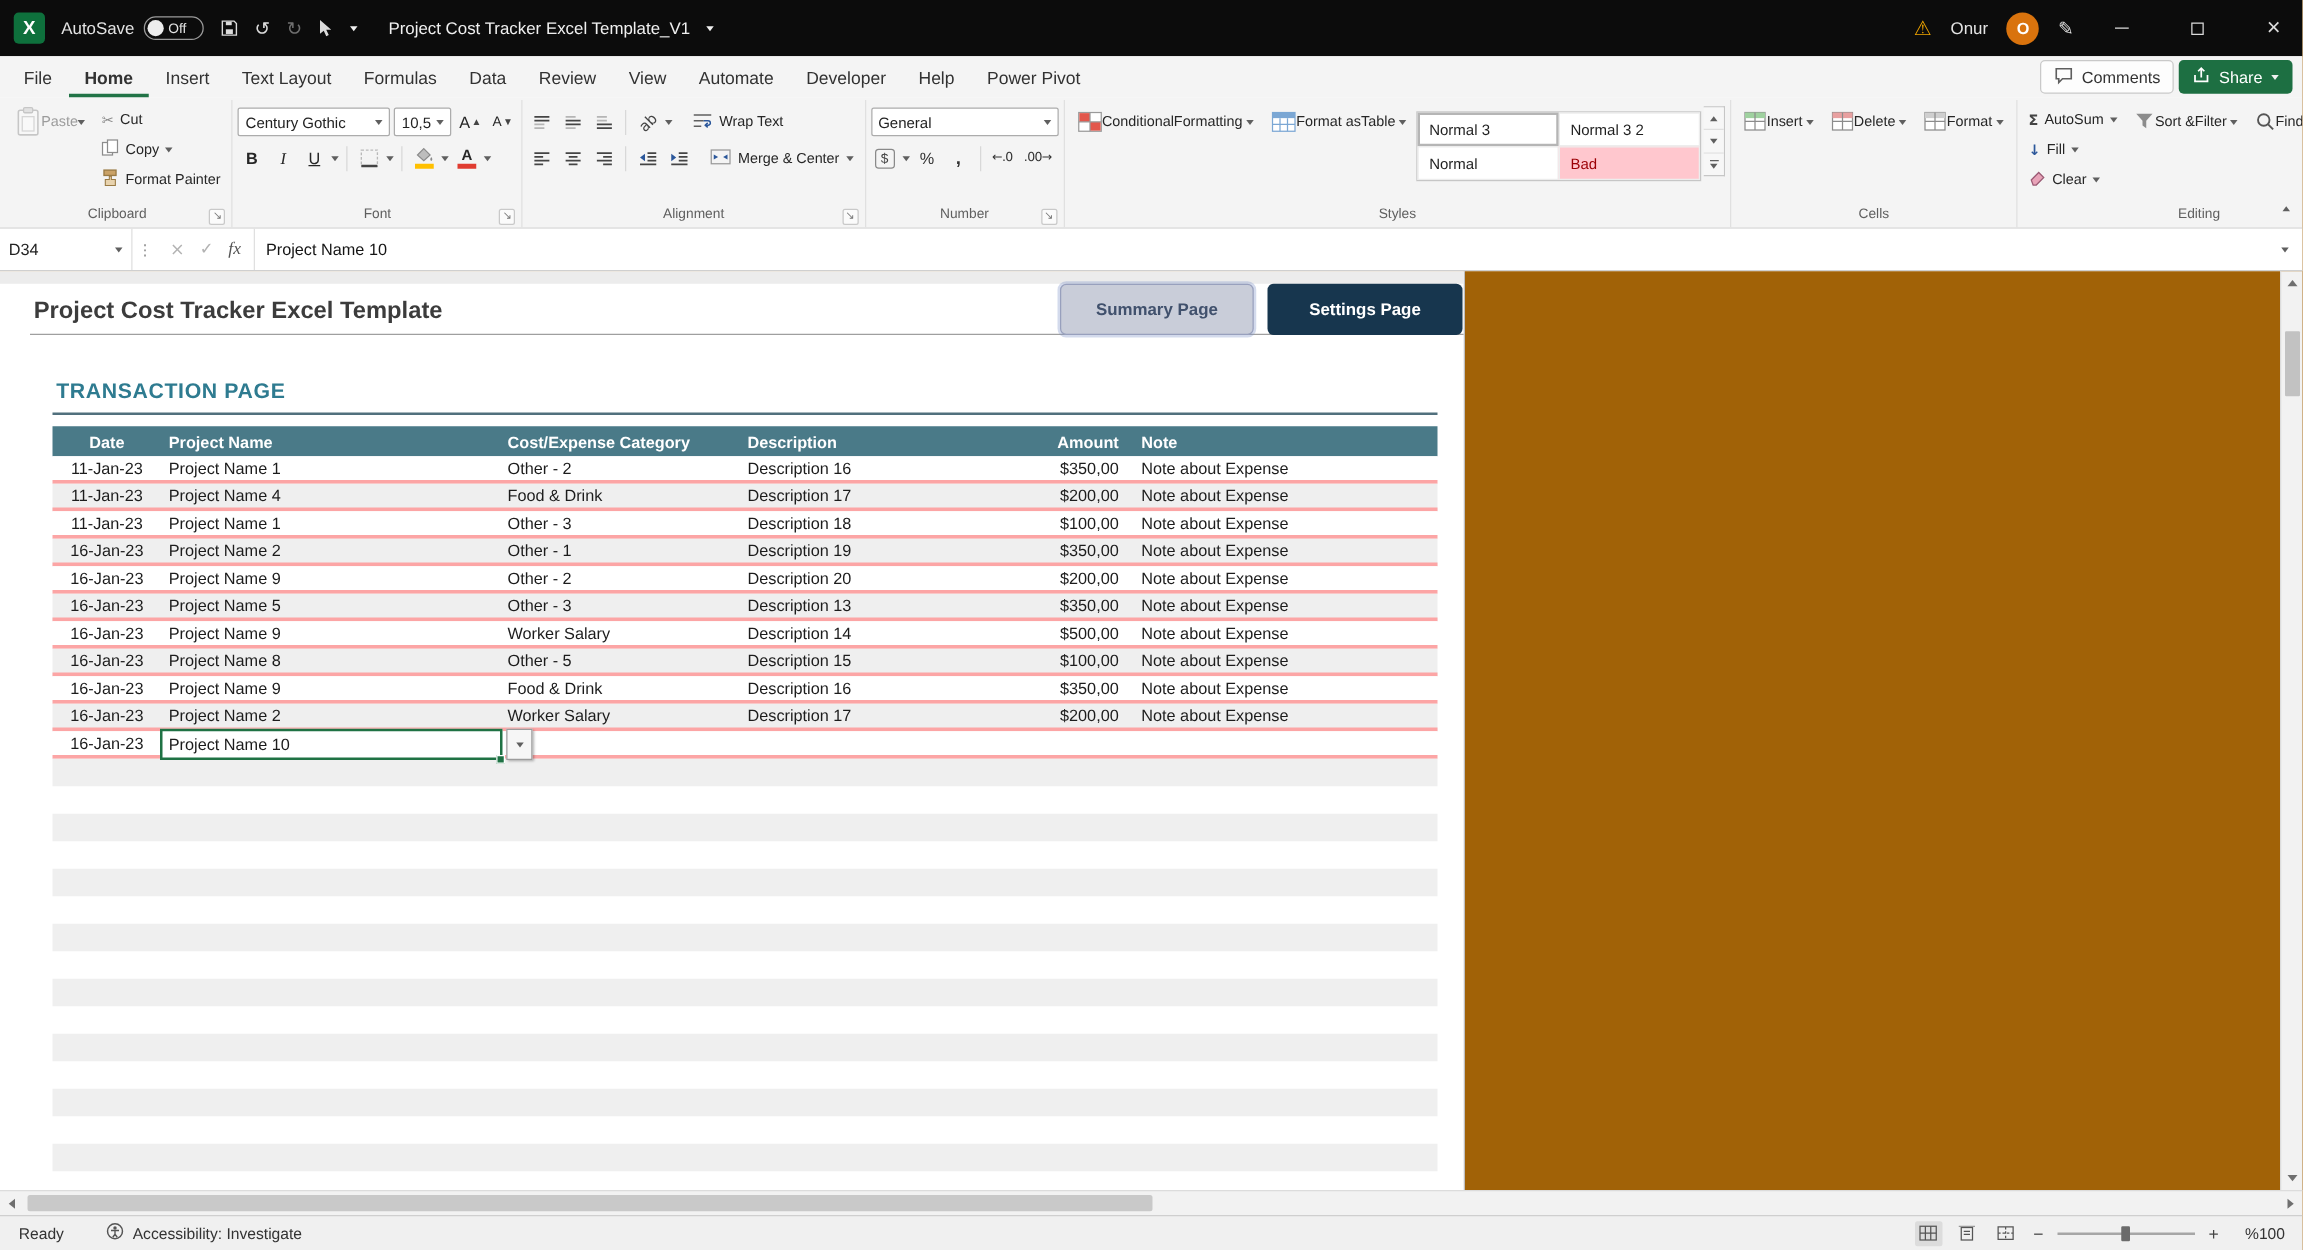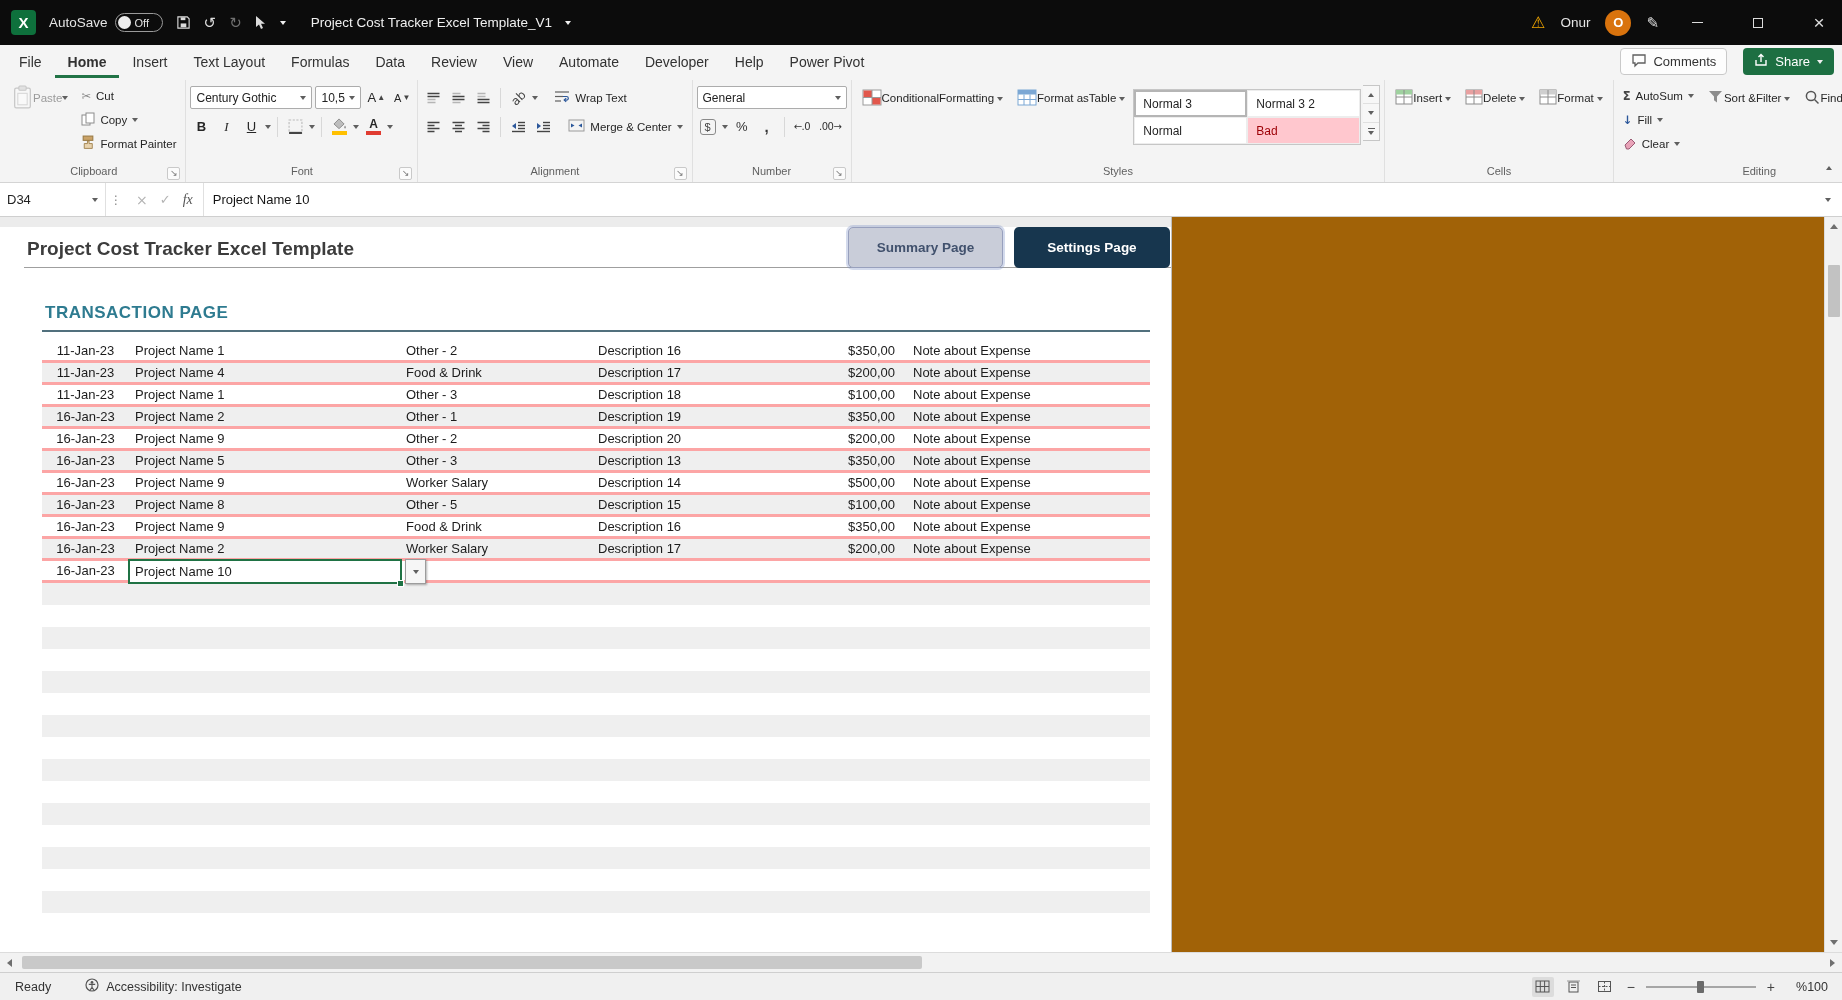--- a/index.html
+++ b/index.html
@@ -26,21 +26,21 @@
 .warn{color:#f0a500;font-size:16px}
 .avatar{width:26px;height:26px;border-radius:50%;background:#d9730d;color:#fff;display:flex;align-items:center;justify-content:center;font-size:13px;font-weight:bold}
 .pen{color:#dcdcdc;font-size:15px}
 .winbtn{width:46px;height:45px;display:flex;align-items:center;justify-content:center;color:#dcdcdc;font-size:19px}
 .min-glyph{width:11px;height:1px;background:#dcdcdc;display:block}
 .max-glyph{width:10px;height:10px;border:1px solid #dcdcdc;display:block}
 
 .ribbon-tabs{height:33px;background:#f4f4f4;display:flex;align-items:stretch;padding-left:6px;font-size:14px;color:#323232;position:relative}
 .rtab{display:flex;align-items:center;padding:0 13px;white-space:nowrap}
 .rtab.active{font-weight:bold;box-shadow:inset 0 -3px 0 #217346}
-.tabs-right{position:absolute;right:8px;top:3px;display:flex;gap:16px;align-items:center}
+.tabs-right{position:absolute;right:8px;top:3px;display:flex;gap:4px;align-items:center}
 .comments-btn{height:27px;display:flex;align-items:center;gap:6px;padding:0 10px;border:1px solid #c9c9c9;border-radius:4px;background:#fdfdfd;font-size:13px;color:#333}
 .share-btn{height:27px;display:flex;align-items:center;gap:7px;padding:0 11px;border-radius:4px;background:#1d6f42;color:#fff;font-size:13px}
 
 .ribbon{height:105px;background:#f4f4f4;border-bottom:1px solid #d4d4d4;display:flex;align-items:stretch;padding:2px 2px 0;position:relative;overflow:hidden}
 .rgroup{display:flex;flex-direction:column;padding:1px 4px 0;border-right:1px solid #e0e0e0;position:relative;flex:0 0 auto}
 .rg-content{flex:1;display:flex;align-items:flex-start;gap:2px}
 .rg-content.col{flex-direction:column;justify-content:flex-start;gap:6px;padding-top:5px}
 .rg-label{height:17px;font-size:11px;color:#5f5f5f;text-align:center;position:relative;padding:0 12px;white-space:nowrap}
 .launcher{position:absolute;right:1px;bottom:2px;font-size:9px;color:#777;border:1px solid #c9c9c9;width:13px;height:13px;line-height:11px;text-align:center;border-radius:2px;background:#fbfbfb}
 .bigbtn{display:flex;flex-direction:row;align-items:center;padding:3px 6px 1px;font-size:11.5px;line-height:1.3;color:#262626;text-align:center;border-radius:3px;white-space:nowrap}
@@ -661,20 +661,28 @@
 <div class="sheet-area">
   <div class="sheet">
     <div class="sheet-topstrip"></div>
     <div class="page-title">Project Cost Tracker Excel Template</div>
     <div class="title-rule"></div>
     <div class="btn-summary">Summary Page</div>
     <div class="btn-settings">Settings Page</div>
     <div class="section-title">TRANSACTION PAGE</div>
     <div class="section-rule"></div>
     <div class="table">
+      <div class="thead">
+        <div class="tcell c0">Date</div>
+        <div class="tcell c1">Project Name</div>
+        <div class="tcell c2">Cost/Expense Category</div>
+        <div class="tcell c3">Description</div>
+        <div class="tcell c4">Amount</div>
+        <div class="tcell c5">Note</div>
+      </div>
       <div>
           <div class="trow">
             <div class="tcell c0">11-Jan-23</div>
             <div class="tcell c1">Project Name 1</div>
             <div class="tcell c2">Other - 2</div>
             <div class="tcell c3">Description 16</div>
             <div class="tcell c4">$350,00</div>
             <div class="tcell c5">Note about Expense</div>
           </div>
           <div class="trow alt">

